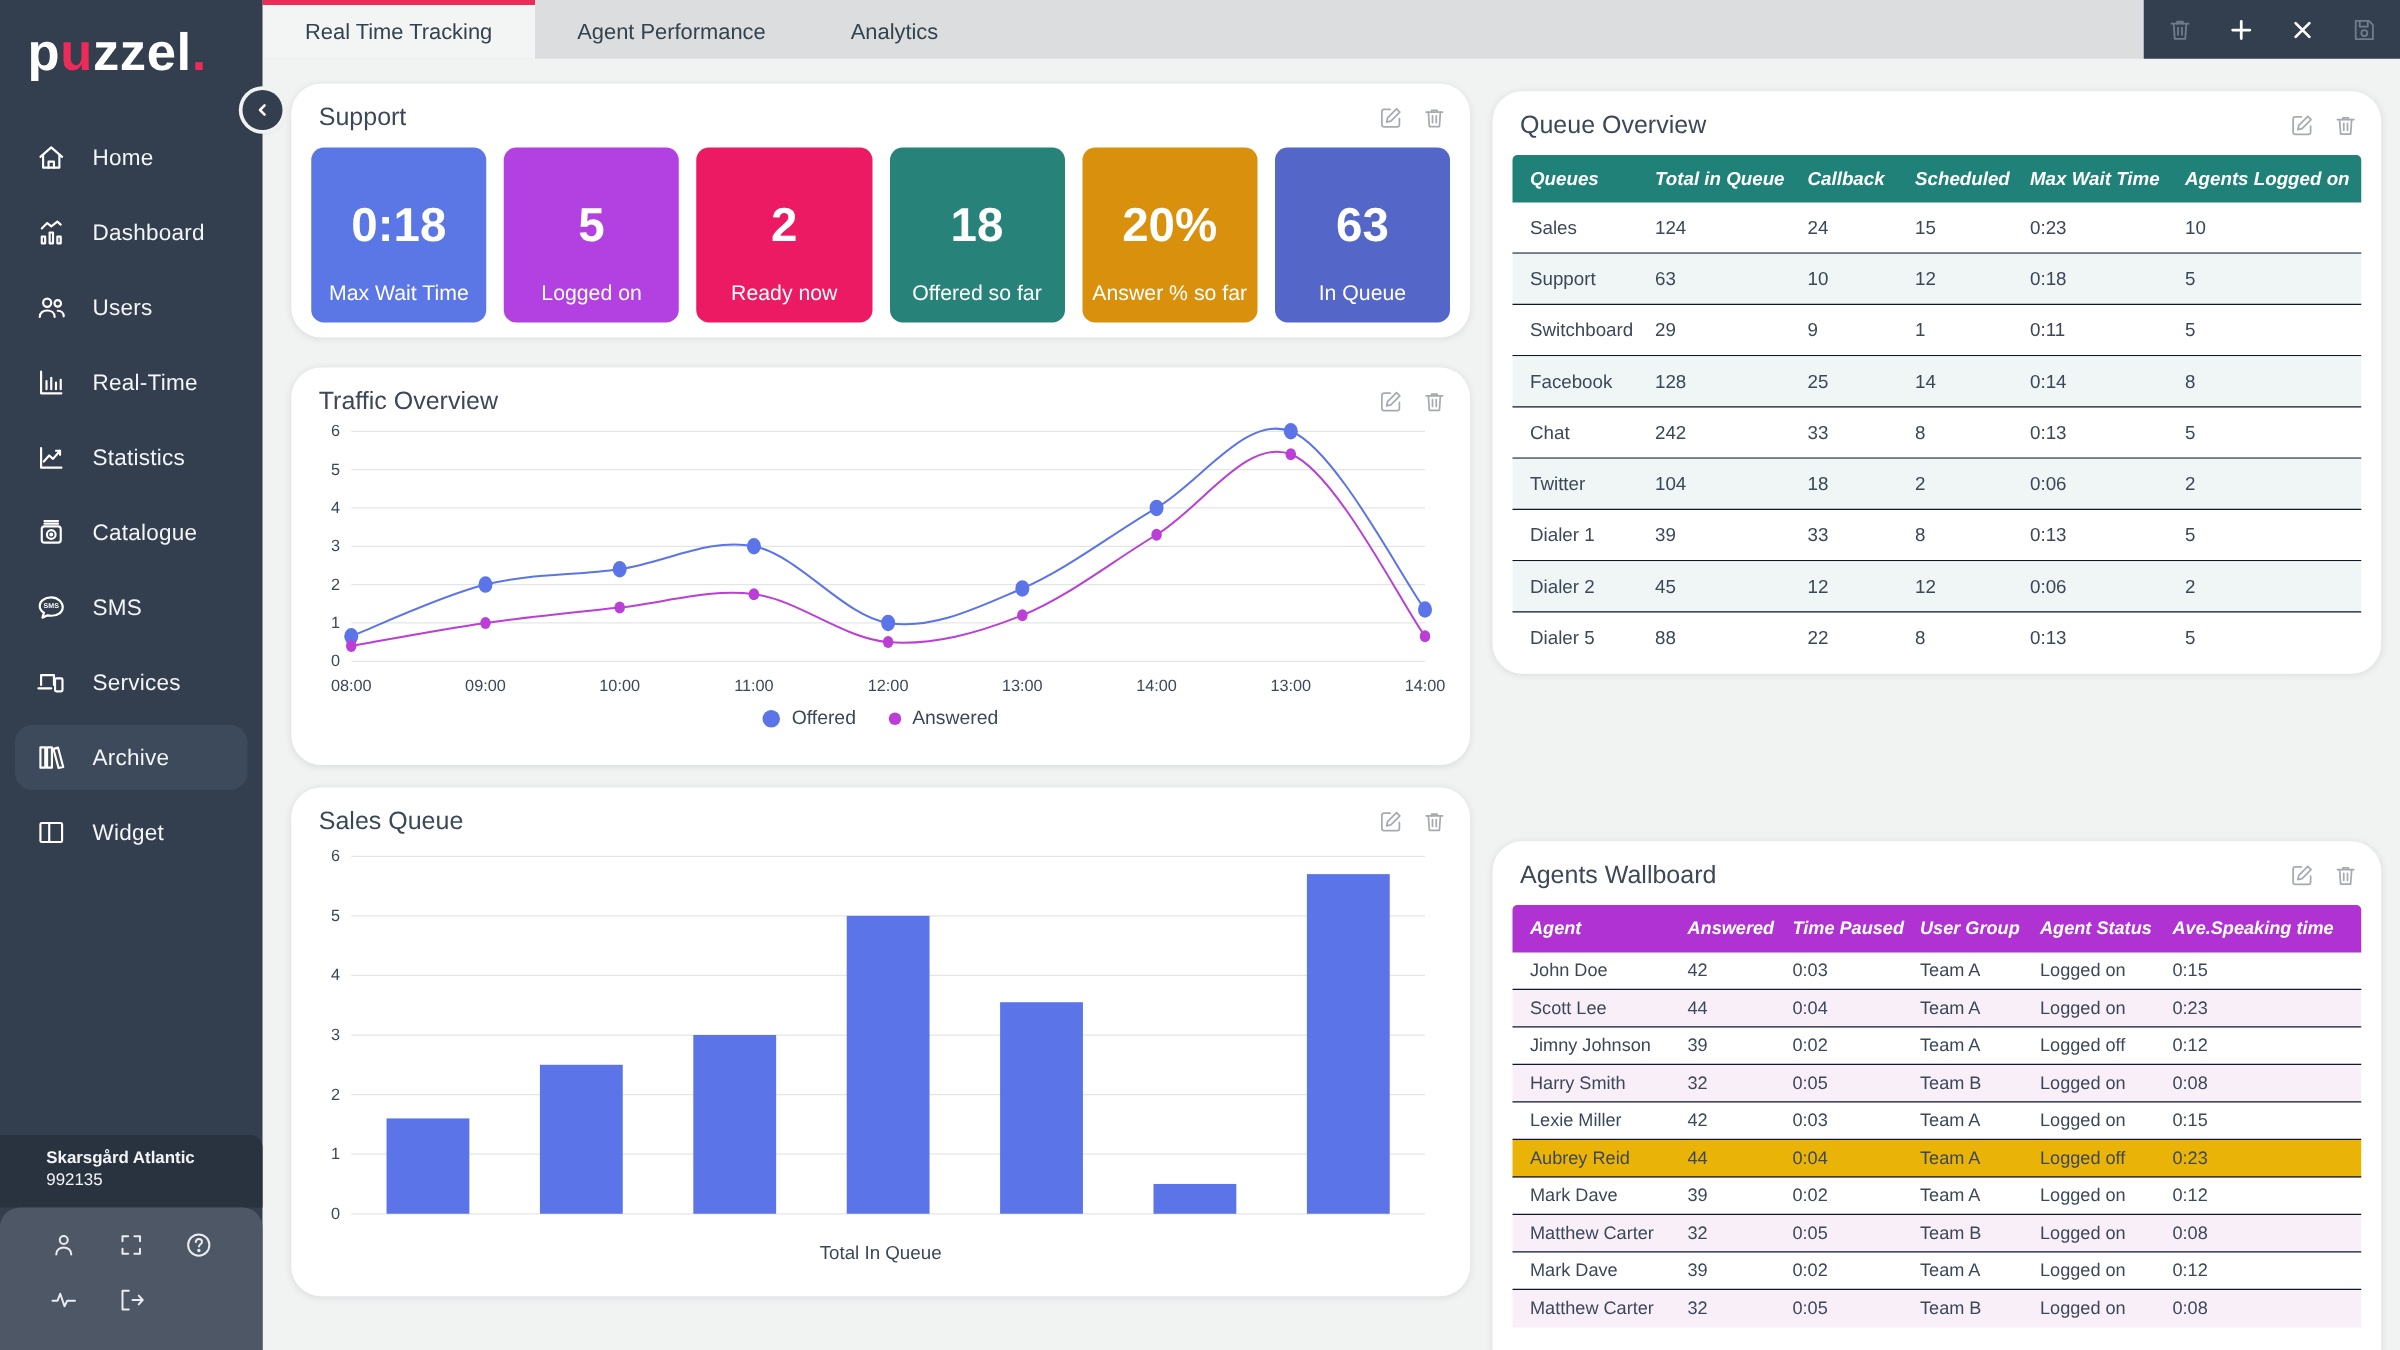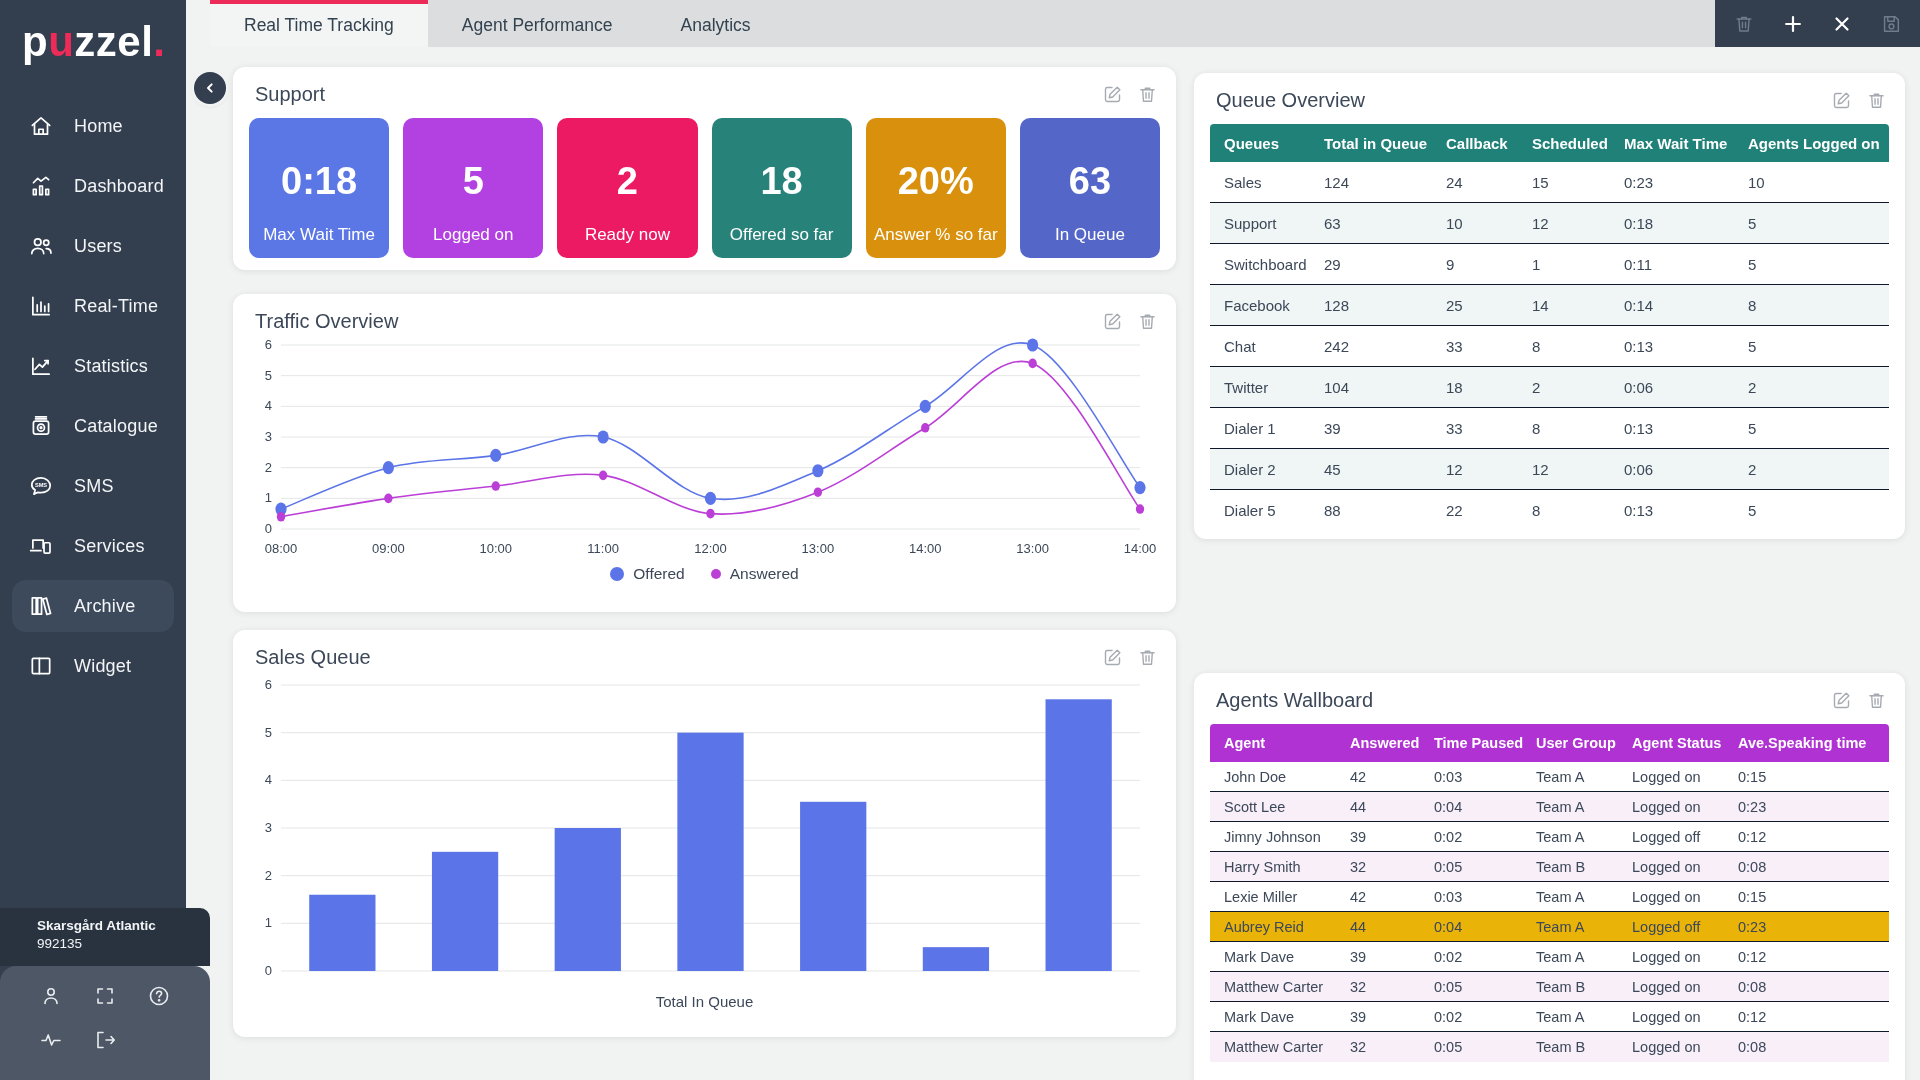--- a/index.html
+++ b/index.html
@@ -1,21 +1,21 @@
 <!DOCTYPE html>
 <html><head>
 <meta charset="utf-8">
 <style>
   * { margin:0; padding:0; box-sizing:border-box; }
   html,body { width:1920px; height:1080px; overflow:hidden; }
   body { position:relative; background:#F1F2F2; font-family:"Liberation Sans","DejaVu Sans",sans-serif; color:#3C4858; }
   .icon svg { width:100%; height:100%; display:block; }
 
   
-  .sidebar { position:absolute; left:0; top:0; width:186px; height:1080px; background:#333E4E; z-index:5; }
+  .sidebar { position:absolute; left:0; top:0; width:210px; height:1080px; background:#333E4E; z-index:5; }
   .logo { padding:18px 0 0 22px; font-size:42px; font-weight:700; color:#fff; letter-spacing:.5px; }
   .logo .accent { color:#EC2B59; }
   .collapse-btn { position:absolute; top:72px; left:194px; width:32px; height:32px; border-radius:50%; background:#333E4E; color:#fff; display:flex; align-items:center; justify-content:center; z-index:9; box-shadow:0 0 0 3px rgba(241,242,242,1), 0 1px 4px rgba(0,0,0,.25); cursor:pointer; }
   .collapse-btn svg { width:16px; height:16px; }
   .nav { margin-top:30px; }
   .nav-item { display:flex; align-items:center; height:60px; padding-left:28px; color:#F3F5F7; cursor:pointer; }
   .nav-item.active { background:#3D4A5C; border-radius:14px; margin:4px 12px; height:52px; padding-left:16px; }
   .nav-icon { width:26px; height:26px; margin-right:20px; color:#fff; flex:0 0 26px; }
   .nav-label { font-size:18px; font-weight:500; letter-spacing:.2px; }
   .account-band { position:absolute; left:0; top:908px; width:210px; height:58px; background:#29333F; color:#F2F4F6; padding:10px 0 0 37px; border-top-right-radius:10px; }
@@ -29,21 +29,21 @@
   .topbar { position:absolute; left:210px; top:0; width:1710px; height:47px; display:flex; }
   .tabs { flex:1; display:flex; background:#DBDDDF; }
   .tab { display:flex; align-items:center; padding:0 34px; font-size:17.5px; color:#33424F; cursor:pointer; border-top:4px solid transparent; }
   .tab.active { background:#F3F4F4; border-top-color:#EC2B59; font-weight:500; }
   .top-actions { width:205px; background:#333E4E; display:flex; align-items:center; justify-content:center; gap:27px; }
   .top-icon { width:22px; height:22px; color:#fff; cursor:pointer; }
   .top-icon.dim { color:#707B8B; }
 
   
   .main { position:absolute; left:210px; top:47px; width:1710px; height:1033px; }
-  .card { position:absolute; background:#fff; border-radius:12px; box-shadow:0 1px 6px rgba(40,50,60,.10); }
+  .card { position:absolute; background:#fff; border-radius:24px; box-shadow:0 1px 6px rgba(40,50,60,.10); }
   .card-head { display:flex; align-items:center; justify-content:space-between; padding:16px 18px 0 22px; }
   .card-title { font-size:20px; font-weight:500; color:#3C4858; }
   .card-actions { display:flex; gap:14px; }
   .card-icon { width:21px; height:21px; color:#A6ABB2; cursor:pointer; }
 
   #support-card { left:23px; top:20px; width:943px; height:203px; }
   .tiles { display:flex; gap:14px; padding:12px 16px 0 16px; }
   .tile { flex:1; height:140px; border-radius:10px; color:#fff; display:flex; align-items:center; justify-content:center; position:relative; }
   .tile-value { font-size:38px; font-weight:700; margin-top:-14px; }
   .tile-label { position:absolute; bottom:13px; font-size:17px; width:100%; text-align:center; }
@@ -53,21 +53,21 @@
   .legend { display:flex; justify-content:center; gap:26px; margin-top:0; }
   .legend-item { display:flex; align-items:center; gap:9px; font-size:15.5px; color:#3C4858; }
   .dot { border-radius:50%; display:inline-block; }
 
   #sales-card { left:23px; top:583px; width:943px; height:407px; }
   .xlabel { text-align:center; font-size:15px; color:#3C4858; margin-top:2px; }
 
   #queue-card { left:984px; top:26px; width:711px; height:466px; }
   #wallboard-card { left:984px; top:626px; width:711px; height:496px; }
   .table { margin:12px 16px 0 16px; }
-  .t-head { display:grid; height:38px; align-items:center; color:#fff; font-size:15px; font-weight:600; border-radius:4px 4px 0 0; padding-left:14px; }
+  .t-head { display:grid; height:38px; align-items:center; color:#fff; font-size:15px; font-weight:600; border-radius:4px 4px 0 0; padding-left:14px;font-style:italic; }
   .t-row { display:grid; align-items:center; font-size:15px; color:#3C4858; border-bottom:1px solid #0f172a; padding-left:14px; }
   #queue-card .t-row { height:41px; }
   #wallboard-card .t-head { font-size:14.5px; }
   #wallboard-card .t-row { height:30px; font-size:14.5px; }
   .t-row:last-child { border-bottom:none; }
   .queue-grid { grid-template-columns:100px 122px 86px 92px 124px auto; }
   .wall-grid { grid-template-columns:126px 84px 102px 96px 106px auto; }
 </style>
 </head>
 <body>

